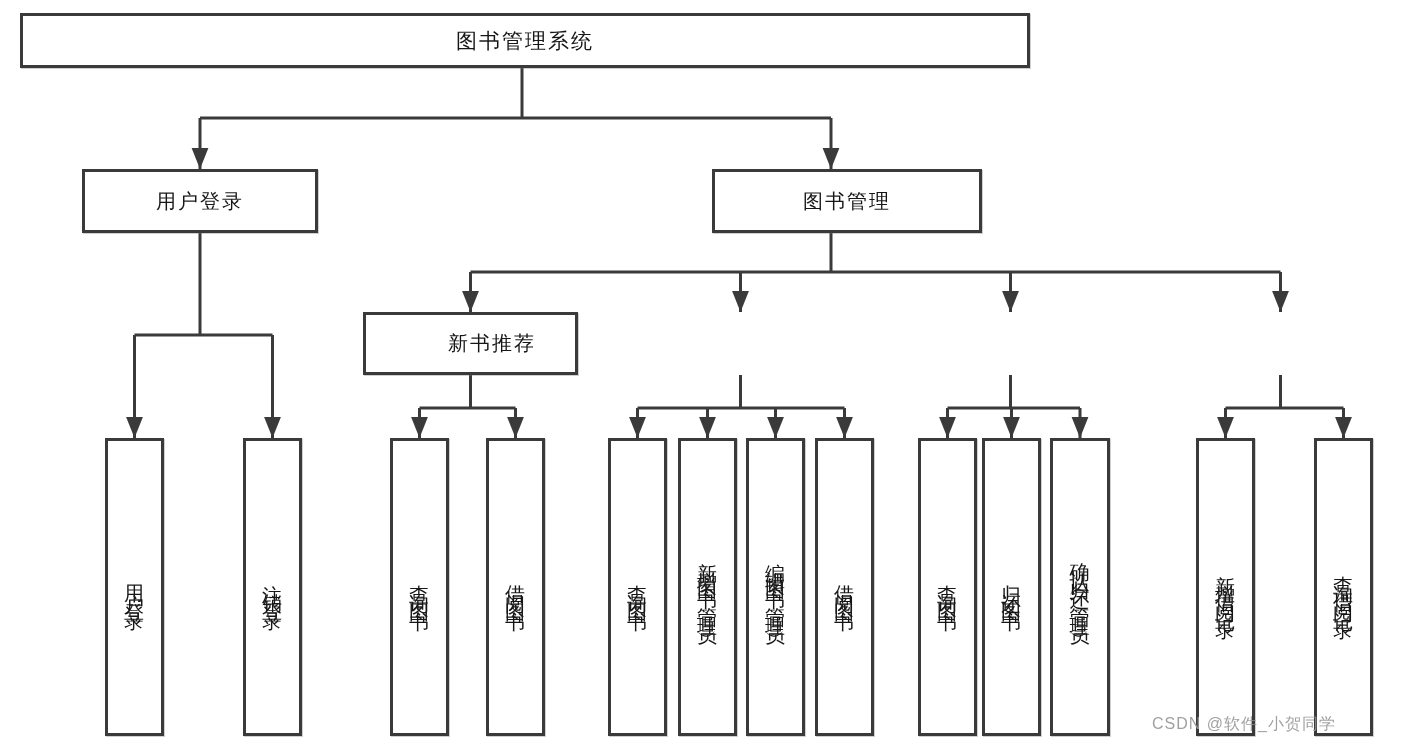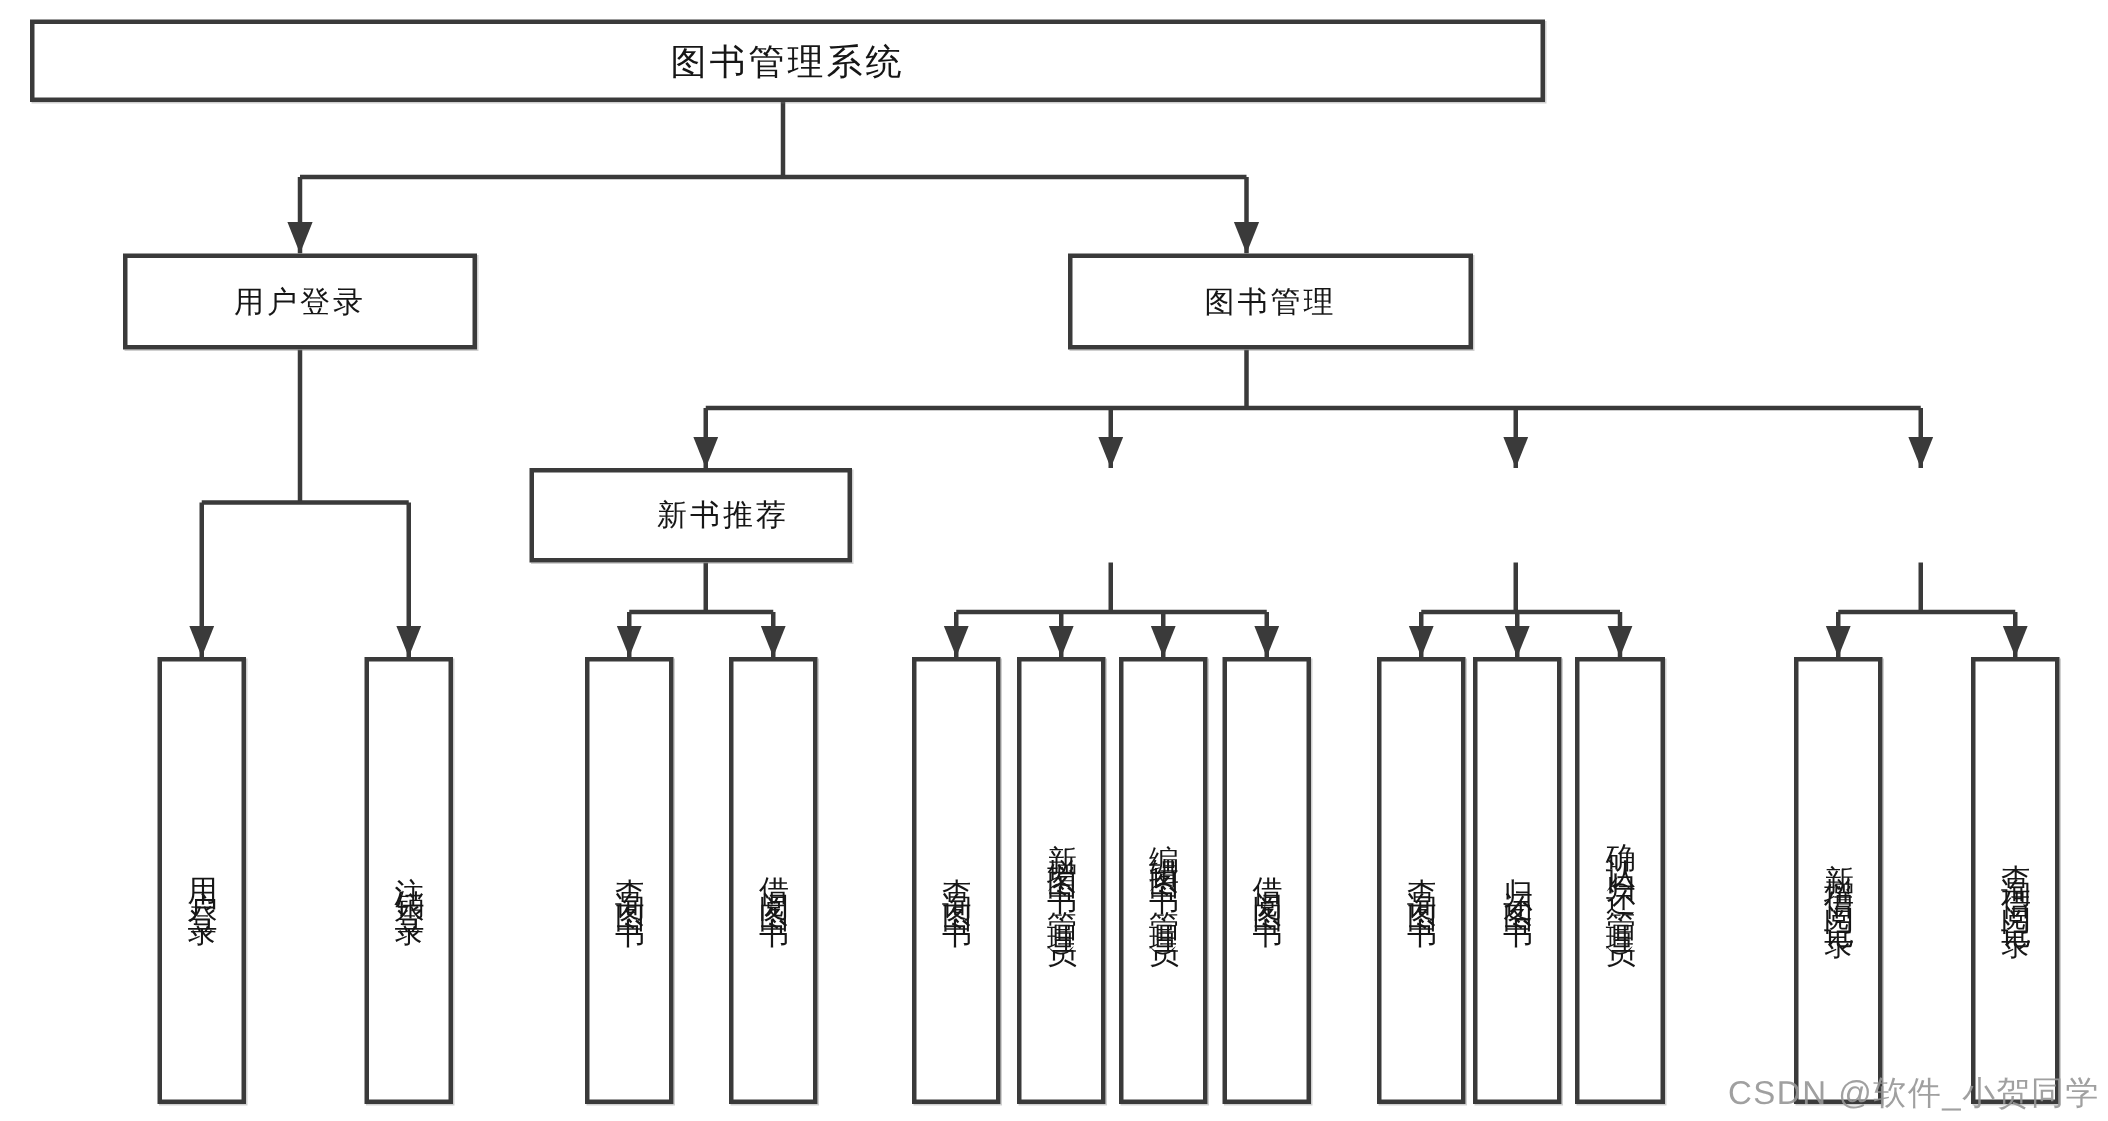--- a/index.html
+++ b/index.html
@@ -37,26 +37,26 @@
     color: #161616;
     z-index: 2;
     box-shadow: 1px 1px 0 rgba(120,120,120,0.35);
   }
   .hbox {
     font-size: 20px;
     letter-spacing: 2px;
   }
   .root {
     left: 20px; top: 13px; width: 1010px; height: 55px;
-    font-size: 24px;
+    font-size: 21px;
   }
   .l2a { left: 82px;  top: 169px; width: 236px; height: 64px; }
   .l2b { left: 712px; top: 169px; width: 270px; height: 64px; }
   .l3 { top: 312px; width: 215px; height: 63px; }
-  .l3a { left: 353px; padding-left: 43px; }
+  .l3a { left: 363px; padding-left: 43px; }
   .l3b { left: 633px; }
   .l3c { left: 903px; }
   .l3d { left: 1173px; }
   .leaf {
     top: 438px; width: 59px; height: 298px;
     writing-mode: vertical-rl;
     text-orientation: mixed;
     font-size: 20px;
     letter-spacing: 9px;
     line-height: 1;
@@ -71,21 +71,21 @@
   .f8  { left: 815px; }
   .f9  { left: 918px; }
   .f10 { left: 982px; }
   .f11 { left: 1050px; width: 60px; }
   .f12 { left: 1196px; }
   .f13 { left: 1314px; }
   .watermark {
     position: absolute;
     left: 1152px;
     top: 714px;
-    font-size: 22px;
+    font-size: 16px;
     color: rgba(150, 150, 150, 0.9);
     z-index: 5;
     white-space: nowrap;
     letter-spacing: 1px;
   }
 </style>
 </head>
 <body>
 
 <div id="stage">

